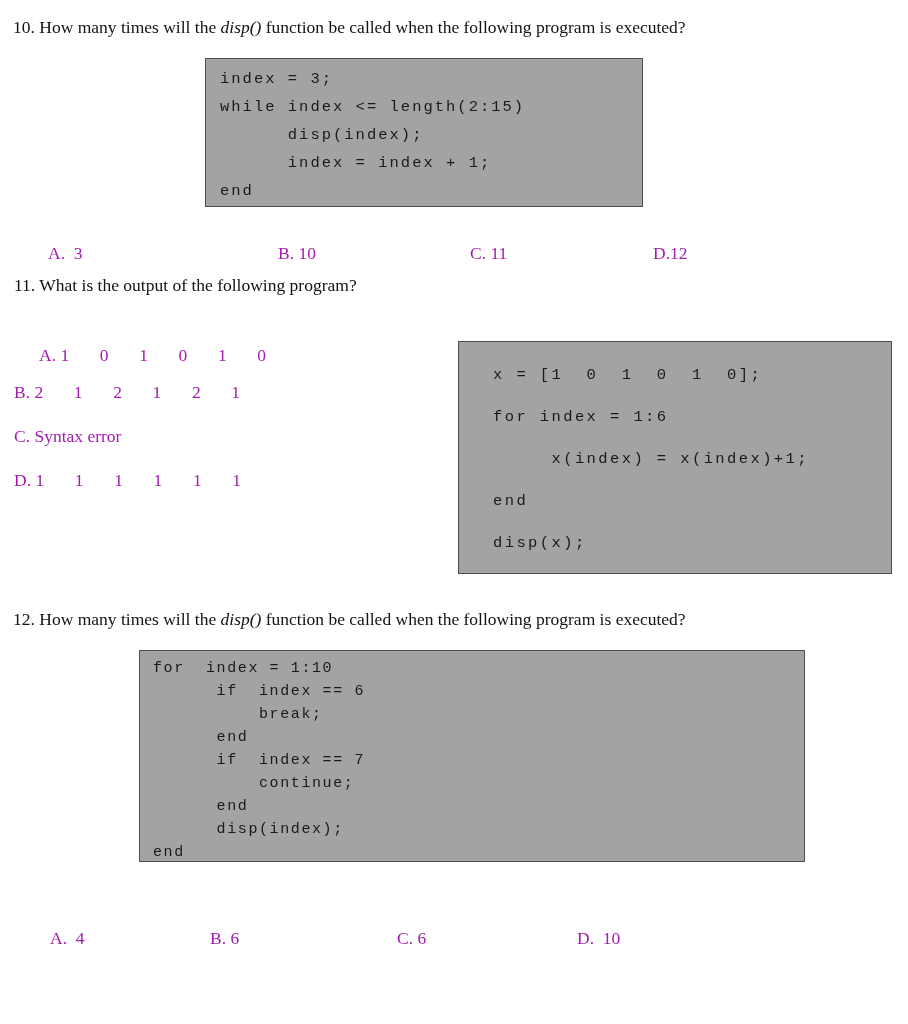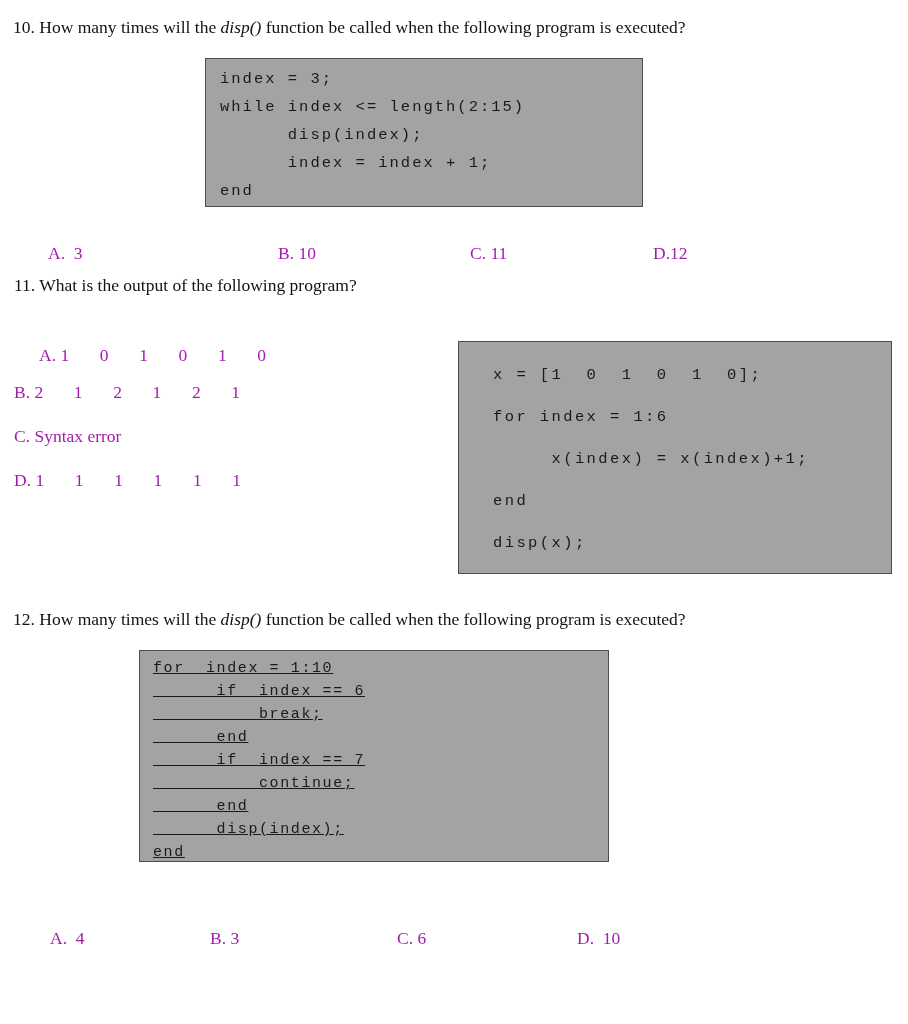--- a/index.html
+++ b/index.html
@@ -36,23 +36,23 @@
     left: 205px; top: 58px; width: 438px; height: 149px;
     padding: 6px 0 0 14px;
     font-size: 15.5px; letter-spacing: 2px; line-height: 28px;
   }
   .code-q11 {
     left: 458px; top: 341px; width: 434px; height: 233px;
     padding: 12px 0 0 34px;
     font-size: 15.5px; letter-spacing: 2.4px; line-height: 42px;
   }
   .code-q12 {
-    left: 139px; top: 650px; width: 470px; height: 212px;
+    left: 139px; top: 650px; width: 666px; height: 212px;
     padding: 6px 0 0 13px;
-    font-size: 15px; letter-spacing: 1.6px; line-height: 23px; text-decoration: underline;
+    font-size: 15px; letter-spacing: 1.6px; line-height: 23px;
   }
   .option {
     position: absolute;
     font-size: 17.5px;
     white-space: pre;
     color: #a21caf;
   }
 </style>
 </head>
 <body>
@@ -91,17 +91,17 @@
       if  index == 6
           break;
       end
       if  index == 7
           continue;
       end
       disp(index);
 end</pre>
 
   <span class="option" style="left:50px;  top:928px;">A.  4</span>
-  <span class="option" style="left:210px; top:928px;">B. 3</span>
+  <span class="option" style="left:210px; top:928px;">B. 6</span>
   <span class="option" style="left:397px; top:928px;">C. 6</span>
   <span class="option" style="left:577px; top:928px;">D.  10</span>
 
 </div>
 
 </body></html>

